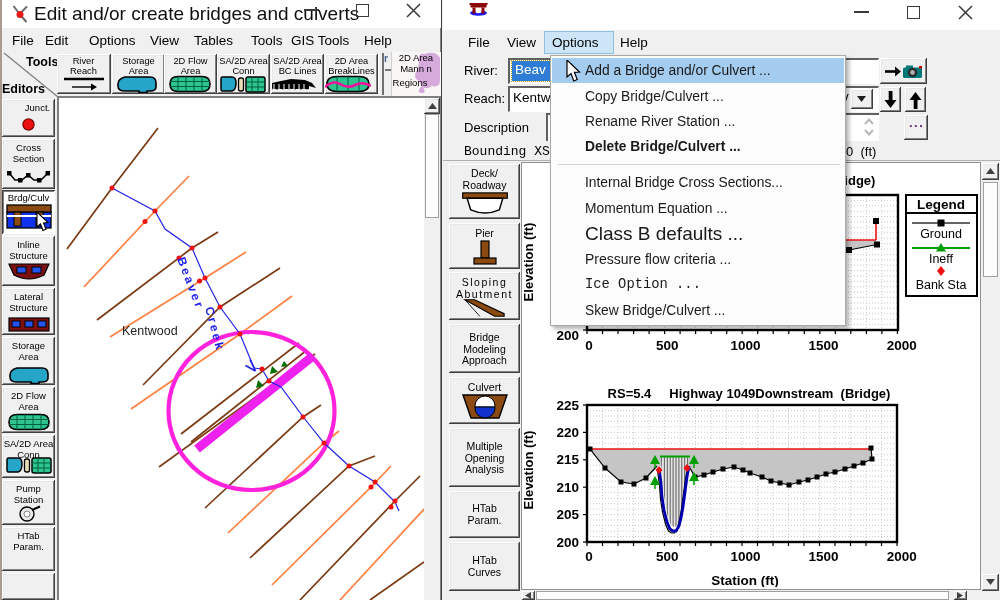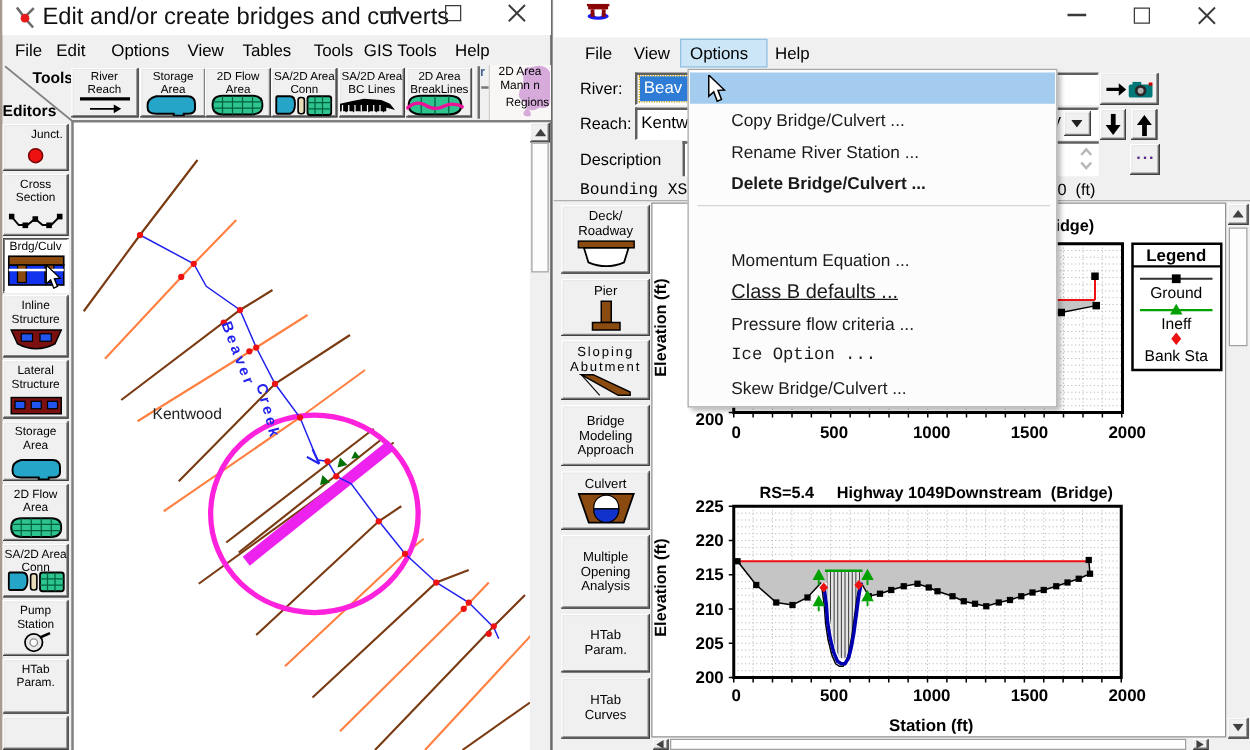--- a/index.html
+++ b/index.html
@@ -79,21 +79,21 @@
 <div class="abs" style="left:382px;top:53px;width:2px;height:42px;background:#707070;"></div>
 <div class="abs" style="left:384px;top:53px;font-size:10.5px;line-height:11.5px;color:#4a6a9a;font-weight:bold;">r</div>
 <div class="abs" style="left:385px;top:69px;width:7px;height:2px;background:#777;"></div>
 <div class="abs" style="left:391px;top:52px;width:50px;height:44px;background:#f9f7f5;border-left:1px solid #d0d0d0;"></div>
 <svg class="abs" style="left:414px;top:52px" width="27" height="42" viewBox="0 0 27 42">
       <path d="M10 2 Q22 -2 26 6 L26 28 Q26 36 18 34 Q8 40 6 30 Q-2 26 3 18 Q6 12 4 8 Q6 0 10 2 Z" fill="#d6abdc"></path>
       <path d="M8 34 Q14 42 7 41 Q2 40 8 34 Z" fill="#d6abdc"></path>
     </svg>
 <div class="abs" style="left:391px;top:53px;font-size:9.5px;line-height:10.5px;width:50px;text-align:center;">2D Area</div>
 <div class="abs" style="left:391px;top:64px;font-size:9.5px;line-height:10.5px;width:50px;text-align:center;">Mann n</div>
-<div class="abs" style="left:397px;top:78px;font-size:9.5px;line-height:10.5px;width:50px;text-align:center;">Regions</div>
+<div class="abs" style="left:385px;top:78px;font-size:9.5px;line-height:10.5px;width:50px;text-align:center;">Regions</div>
 <div class="abs" style="left:2px;top:99px;width:53px;height:38px;background:#f0f0f0;box-shadow:inset -1px -1px 0 #404040, inset 1px 1px 0 #ffffff, inset -2px -2px 0 #808080, inset 2px 2px 0 #e8e8e8;"></div>
 <div class="abs" style="left:3px;top:103px;font-size:9.5px;line-height:10.5px;width:69px;text-align:center;">Junct.</div>
 <div class="abs" style="left:2px;top:139px;width:53px;height:50px;background:#f0f0f0;box-shadow:inset -1px -1px 0 #404040, inset 1px 1px 0 #ffffff, inset -2px -2px 0 #808080, inset 2px 2px 0 #e8e8e8;"></div>
 <div class="abs" style="left:3px;top:143px;font-size:9.5px;line-height:10.5px;width:51px;text-align:center;">Cross<br>Section</div>
 <div class="abs" style="left:2px;top:190px;width:53px;height:44px;background:#ffffff;box-shadow:inset 1px 1px 0 #404040, inset -1px -1px 0 #ffffff, inset 2px 2px 0 #808080;"></div>
 <div class="abs" style="left:3px;top:193px;font-size:9.5px;line-height:10.5px;width:51px;text-align:center;"><span style="white-space:nowrap">Brdg/Culv</span></div>
 <div class="abs" style="left:2px;top:236px;width:53px;height:50px;background:#f0f0f0;box-shadow:inset -1px -1px 0 #404040, inset 1px 1px 0 #ffffff, inset -2px -2px 0 #808080, inset 2px 2px 0 #e8e8e8;"></div>
 <div class="abs" style="left:3px;top:240px;font-size:9.5px;line-height:10.5px;width:51px;text-align:center;">Inline<br>Structure</div>
 <div class="abs" style="left:2px;top:288px;width:53px;height:47px;background:#f0f0f0;box-shadow:inset -1px -1px 0 #404040, inset 1px 1px 0 #ffffff, inset -2px -2px 0 #808080, inset 2px 2px 0 #e8e8e8;"></div>
 <div class="abs" style="left:3px;top:292px;font-size:9.5px;line-height:10.5px;width:51px;text-align:center;">Lateral<br>Structure</div>
@@ -568,24 +568,26 @@
 <svg class="abs" style="left:83px;top:592px" width="6" height="7">
       <path d="M6 0 L0 3.5 L6 7 Z" fill="#404040"></path>
     </svg>
 <div class="abs" style="left:94px;top:591px;width:413px;height:9px;background:#fdfdfd;border:1px solid #a0a0a0;"></div>
 <div class="abs" style="left:512px;top:591px;width:13px;height:9px;background:#f0f0f0;box-shadow:inset -1px -1px 0 #404040, inset 1px 1px 0 #ffffff, inset -2px -2px 0 #808080, inset 2px 2px 0 #e8e8e8;"></div>
 <svg class="abs" style="left:515px;top:592px" width="6" height="7">
       <path d="M0 0 L6 3.5 L0 7 Z" fill="#404040"></path>
     </svg>
 <div class="abs" style="left:108px;top:55px;width:296px;height:271px;background:#fcfcfc;border:1px solid #a8a8a8;box-shadow:3px 3px 4px rgba(0,0,0,0.3);"></div>
 <div class="abs" style="left:110px;top:58px;width:292px;height:25px;background:#a3ccef;"></div>
+<div class="abs" style="left:143px;top:64px;font-size:13.8px;line-height:14.8px;color:#1a1a1a;">Add a Bridge and/or Culvert ...</div>
 <div class="abs" style="left:143px;top:90px;font-size:13.8px;line-height:14.8px;color:#1a1a1a;">Copy Bridge/Culvert ...</div>
 <div class="abs" style="left:143px;top:115px;font-size:13.8px;line-height:14.8px;color:#1a1a1a;">Rename River Station ...</div>
 <div class="abs" style="left:143px;top:140px;font-size:13.8px;line-height:14.8px;color:#1a1a1a;font-weight:bold;">Delete Bridge/Culvert ...</div>
+<div class="abs" style="left:143px;top:176px;font-size:13.8px;line-height:14.8px;color:#1a1a1a;">Internal Bridge Cross Sections...</div>
 <div class="abs" style="left:143px;top:202px;font-size:13.8px;line-height:14.8px;color:#1a1a1a;">Momentum Equation ...</div>
-<div class="abs" style="left:143px;top:227px;font-size:16px;line-height:14.8px;color:#1a1a1a;text-decoration:underline;">Class B defaults ...</div>
+<div class="abs" style="left:143px;top:227px;font-size:19px;line-height:14.8px;color:#1a1a1a;">Class B defaults ...</div>
 <div class="abs" style="left:143px;top:252px;font-size:14px;line-height:14.8px;color:#1a1a1a;">Pressure flow criteria ...</div>
 <div class="abs" style="left:143px;top:278px;font-size:13.8px;line-height:14.8px;color:#1a1a1a;font-family:Liberation Mono, monospace;">Ice Option ...</div>
 <div class="abs" style="left:143px;top:304px;font-size:13.8px;line-height:14.8px;color:#1a1a1a;">Skew Bridge/Culvert ...</div>
 <div class="abs" style="left:116px;top:164px;width:282px;height:1px;background:#d4d4d4;"></div>
 <svg class="abs" style="left:124px;top:60px" width="15" height="23" viewBox="0 0 15 23">
 <path d="M1 0 L1 17 L5 13.5 L7.8 21 L11.2 19.5 L8.4 12.3 L13.5 12 Z" fill="#fff" stroke="#000" stroke-width="1.2"></path>
     </svg>
 </div>
 </body></html>

